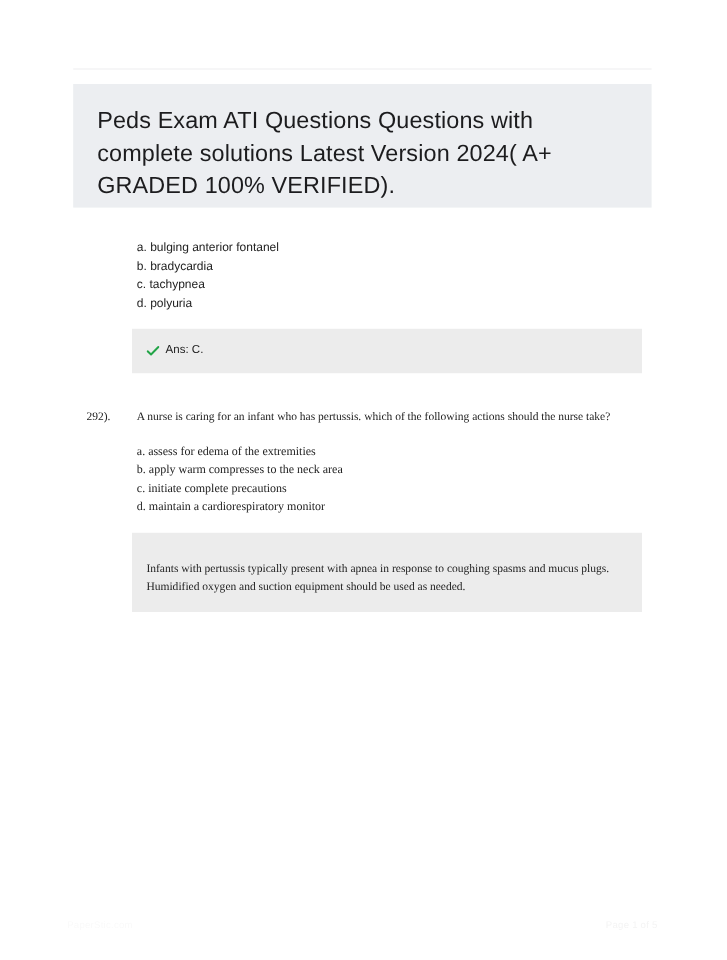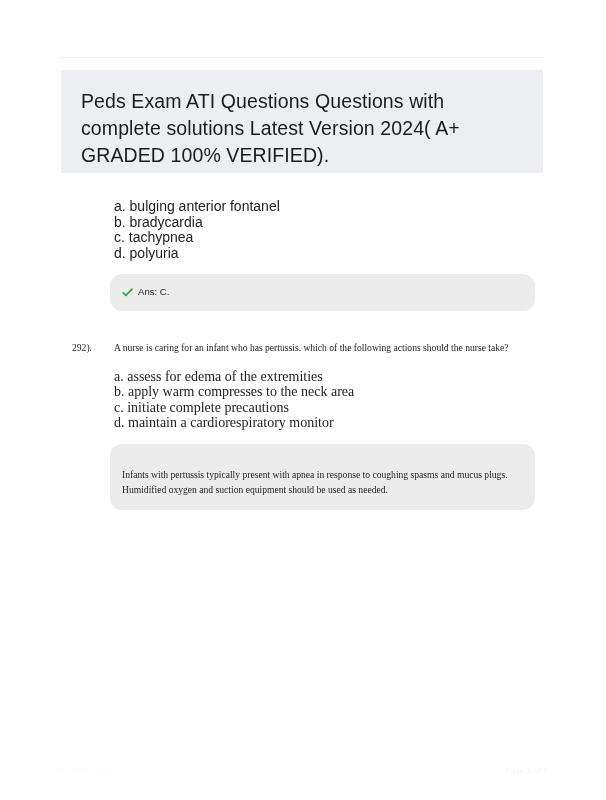--- a/index.html
+++ b/index.html
@@ -85,32 +85,31 @@
     font-size: 9.6px;
     line-height: 15.5px;
     color: #222;
   }
 
   .options {
     margin: 13px 0 0 114px;
     max-width: 420px;
   }
   .option {
-    font-size: 14px;
+    font-size: 10px;
     line-height: 15.5px;
     color: #222;
   }
 
   .ansbox {
     margin: 13px 0 0 110px;
     width: 425px;
     box-sizing: border-box;
     background: #ececec;
     padding: 11px 12px 12px 12px;
-    border-radius: 12px;
   }
   .ansline {
     display: flex;
     align-items: center;
     font-size: 9.6px;
     line-height: 14px;
     color: #222;
   }
   .check-icon {
     display: inline-block;

